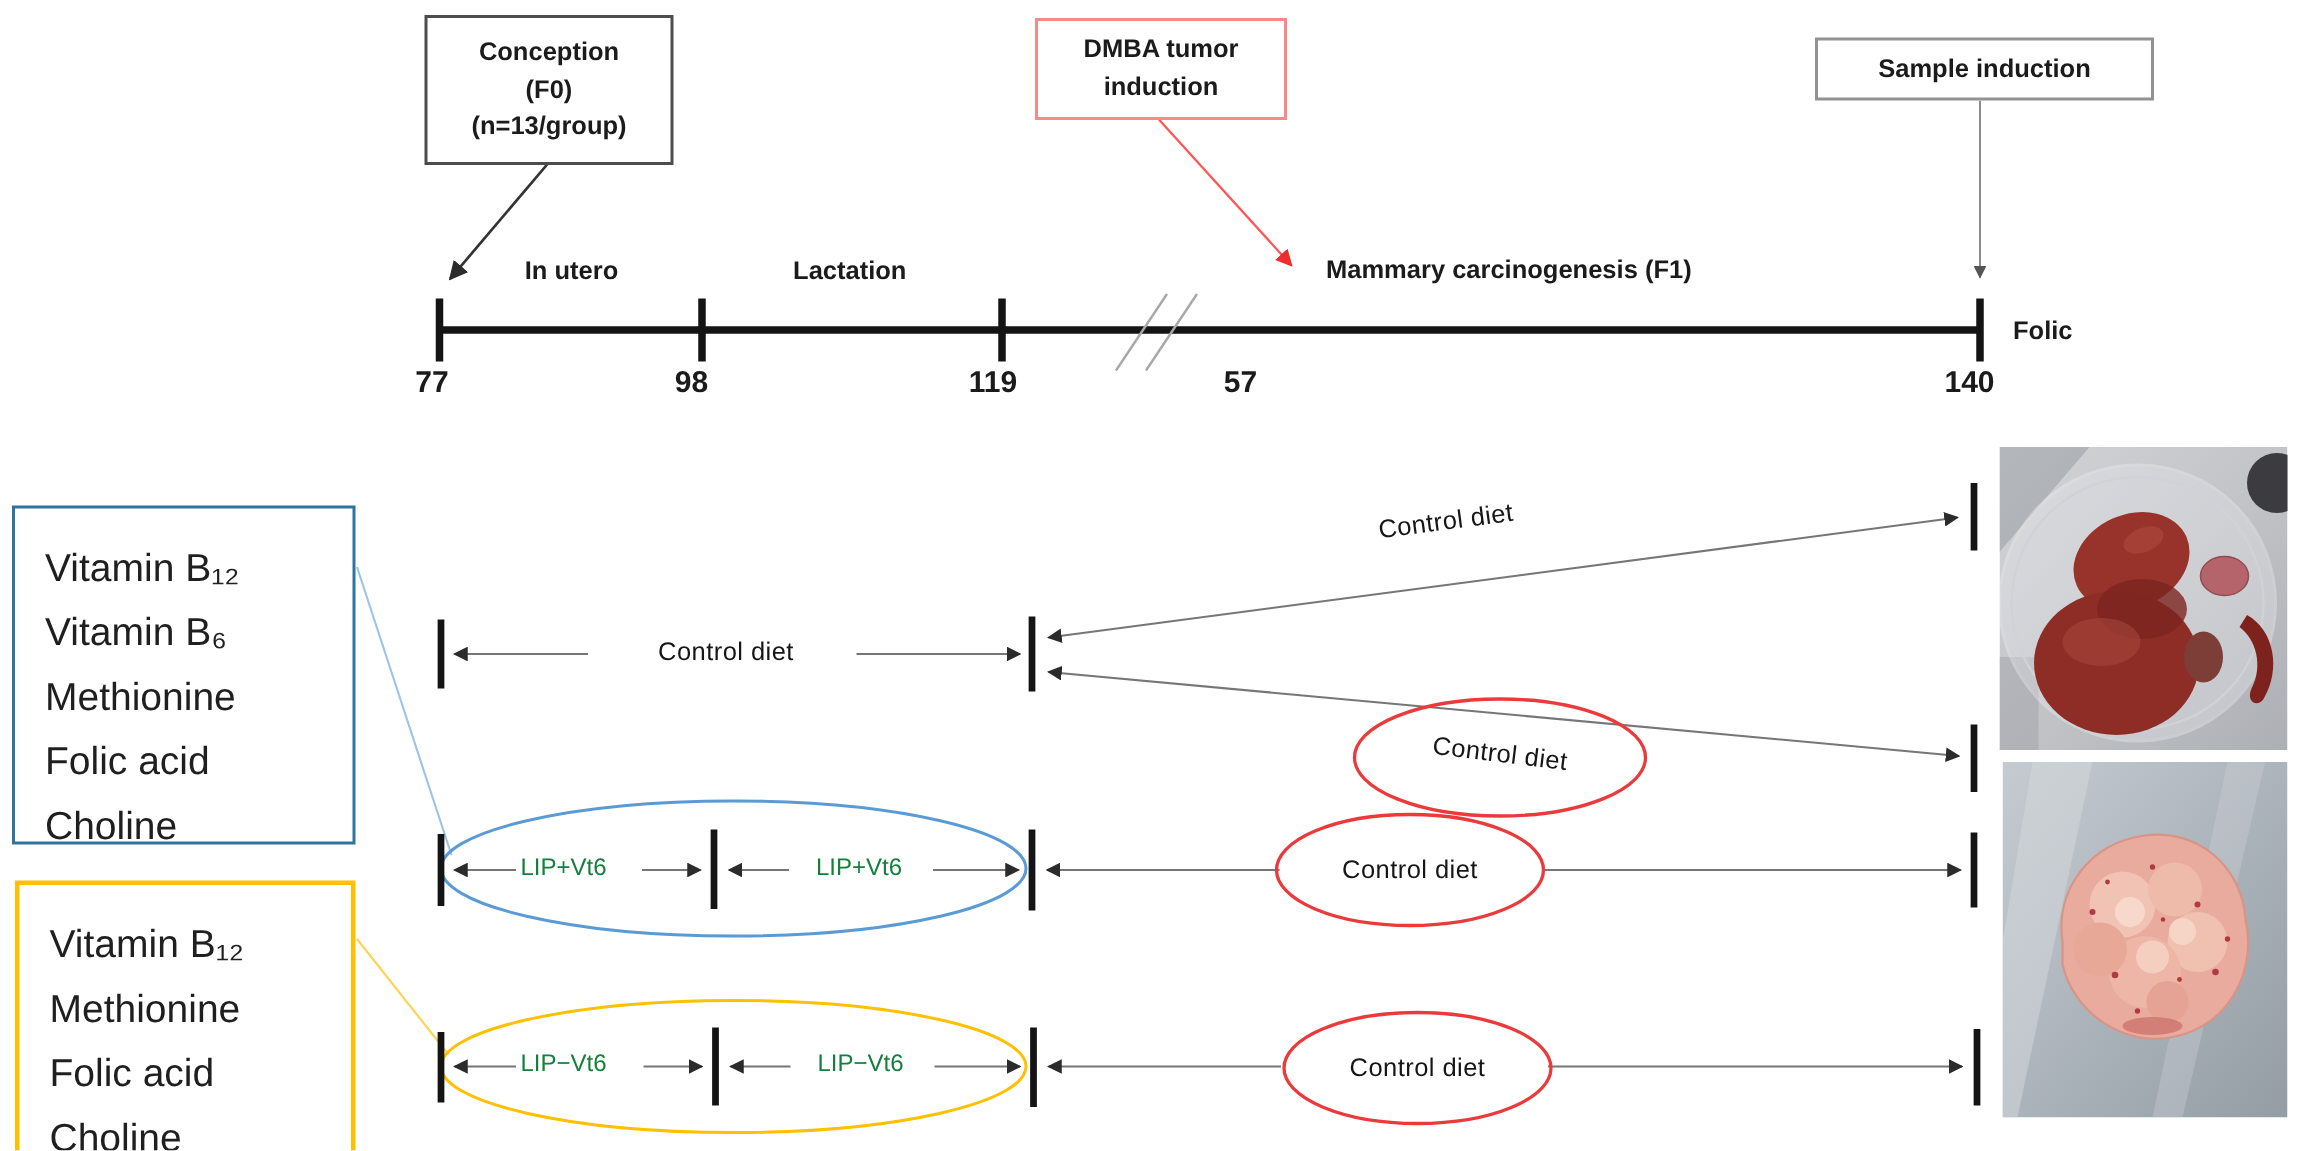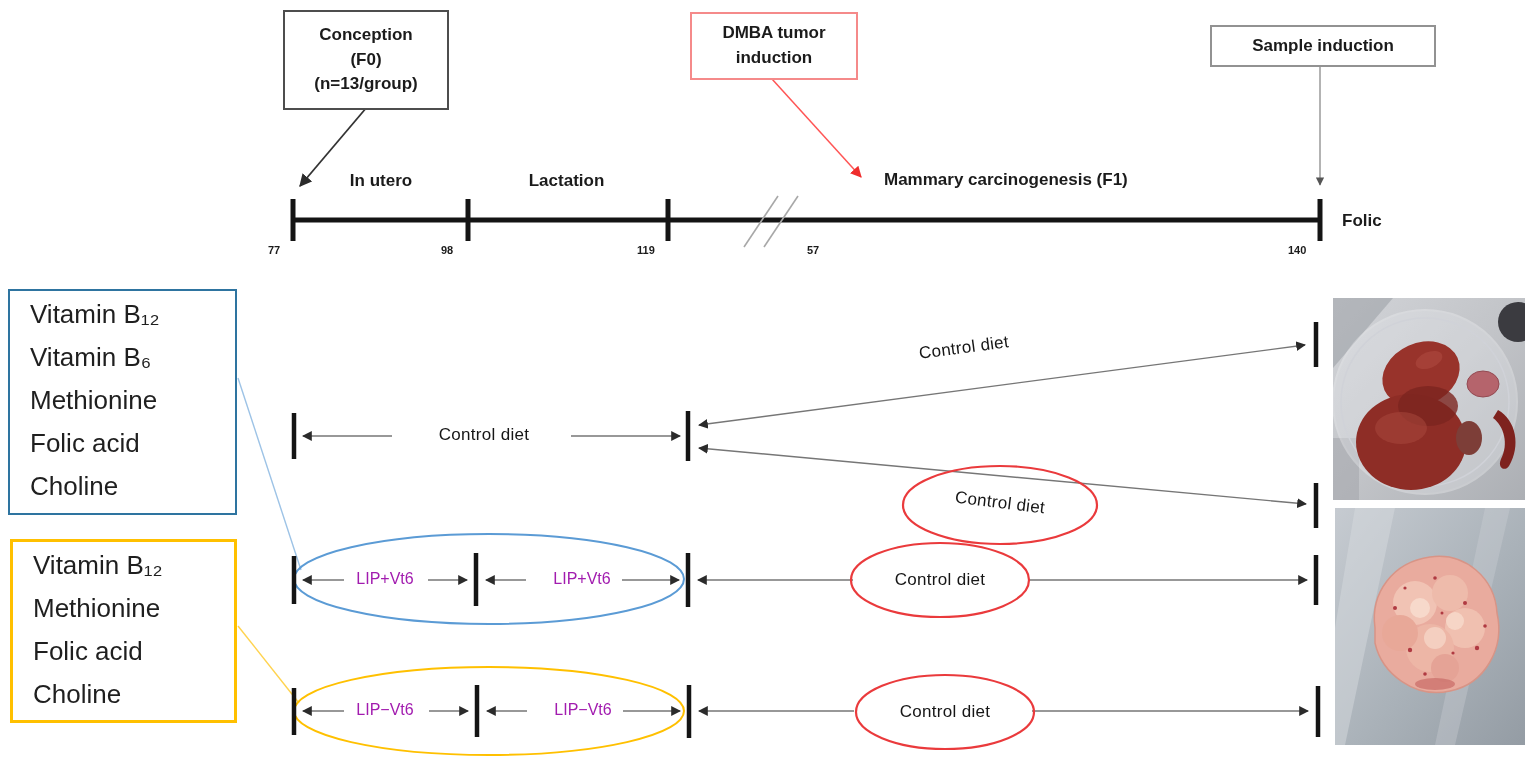--- a/index.html
+++ b/index.html
@@ -7,28 +7,28 @@
     position:relative;width:1535px;height:767px;background:#ffffff;overflow:hidden;
     font-family:"Liberation Sans",sans-serif;color:#1b1b1b;
   }
   .abs{position:absolute;}
   .callout{
     border:2px solid #4d4d4d;background:#ffffff;display:flex;flex-direction:column;
     align-items:center;justify-content:center;text-align:center;
     font-weight:bold;font-size:17px;line-height:1.45;
   }
   .phase{font-weight:bold;font-size:17px;white-space:nowrap;text-align:center;}
-  .num{font-weight:bold;font-size:11px;}
+  .num{font-weight:bold;font-size:20px;text-align:center;}
   .dietbox{
     background:#ffffff;font-size:26px;color:#1f1f1f;
-    padding:2px 0 0 20px;box-sizing:border-box;
+    padding:18px 0 0 20px;box-sizing:border-box;margin-top:48px;
   }
   .dietbox div{line-height:43px;white-space:nowrap;}
   .trk{font-size:17px;color:#161616;text-align:center;white-space:nowrap;letter-spacing:0.3px;}
-  .lip{font-size:16px;color:#a21caf;text-align:center;white-space:nowrap;}
+  .lip{font-size:16px;color:#15803d;text-align:left;white-space:nowrap;}
   svg{display:block;}
 </style>
 </head>
 <body>
 
 <div id="stage">
 
   <svg class="abs" style="left:0;top:0;" width="1535" height="767">
     <defs>
       <marker id="ahd" viewBox="0 0 10 10" refX="9" refY="5" markerWidth="7" markerHeight="7" orient="auto-start-reverse">

